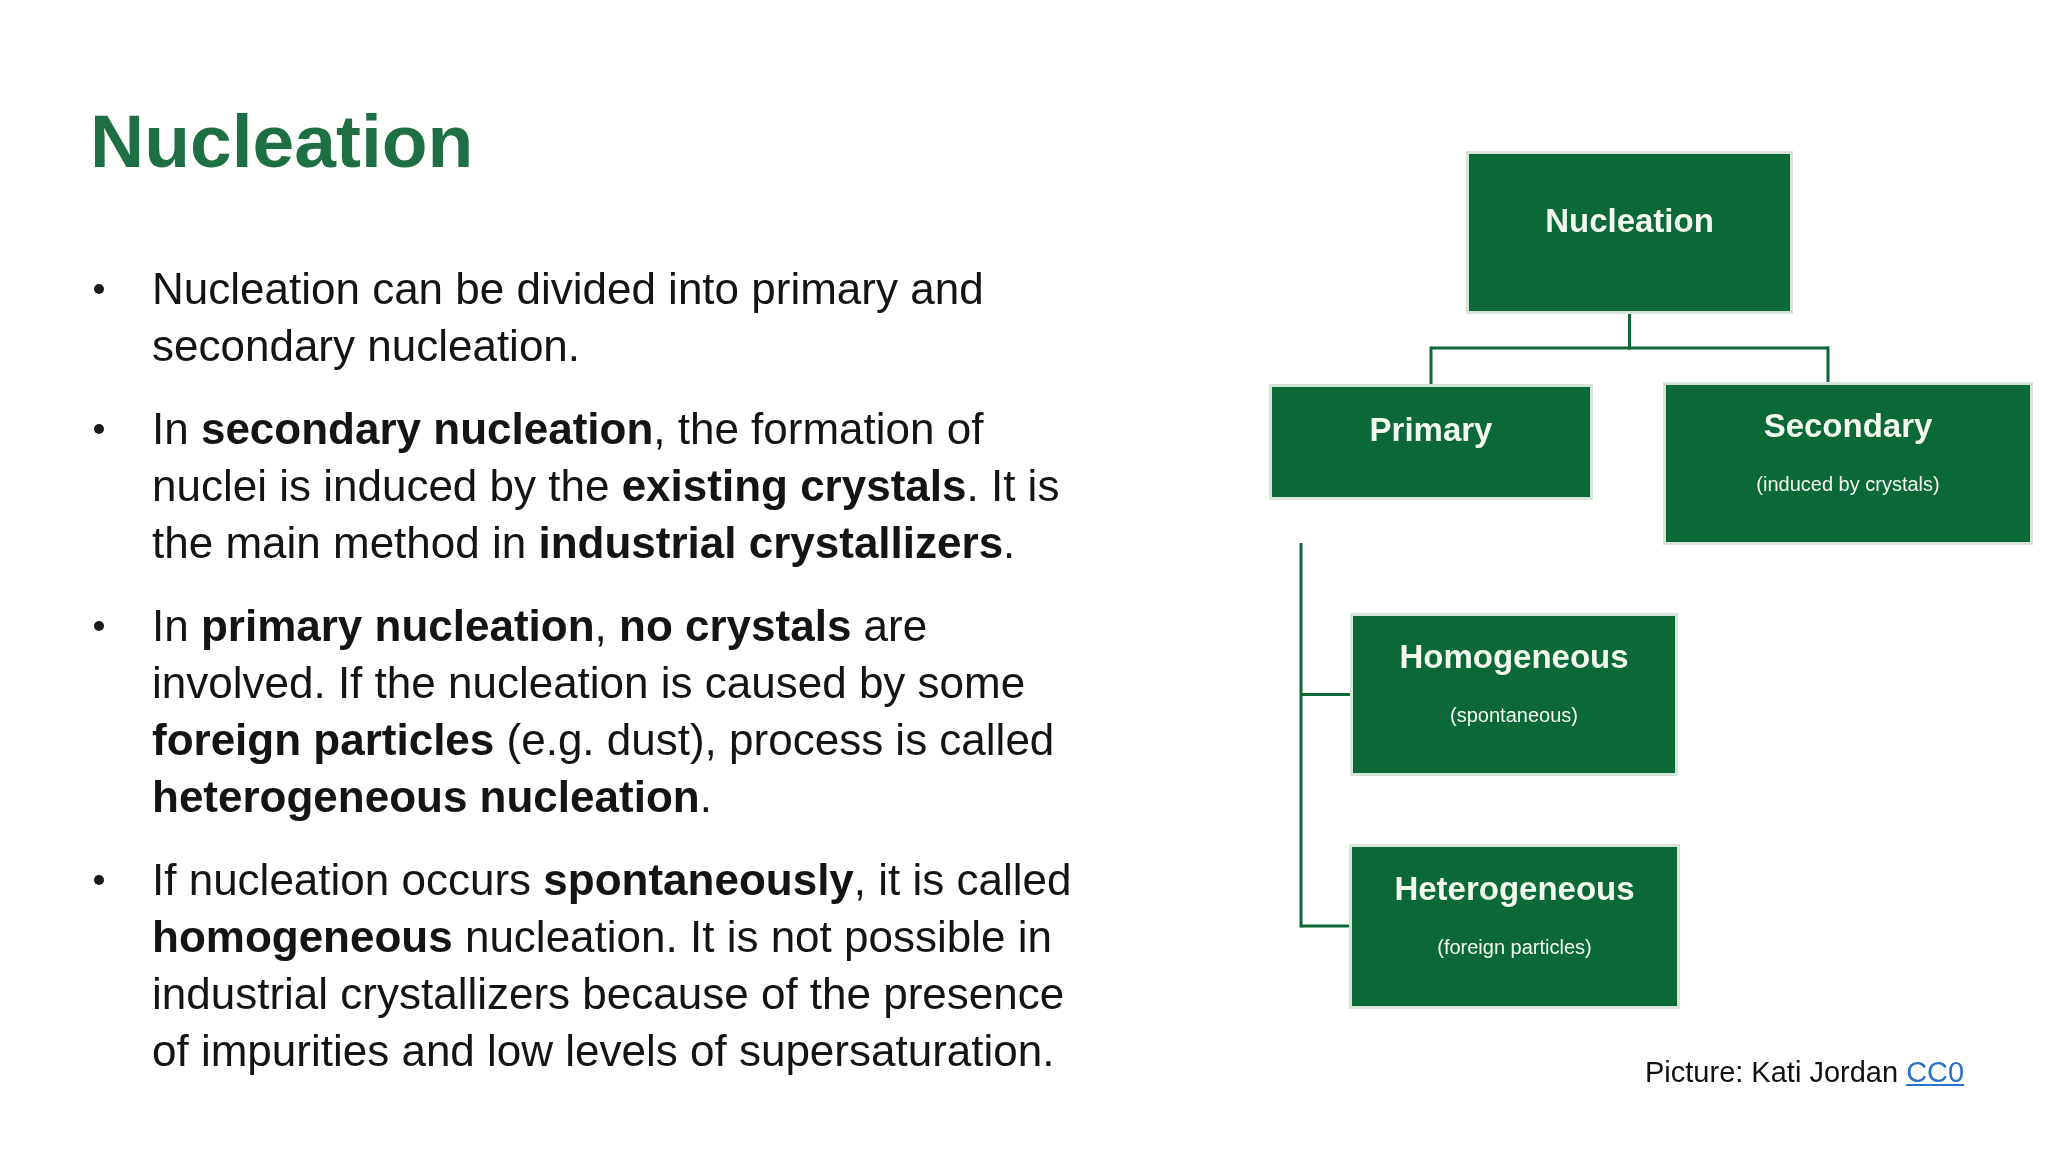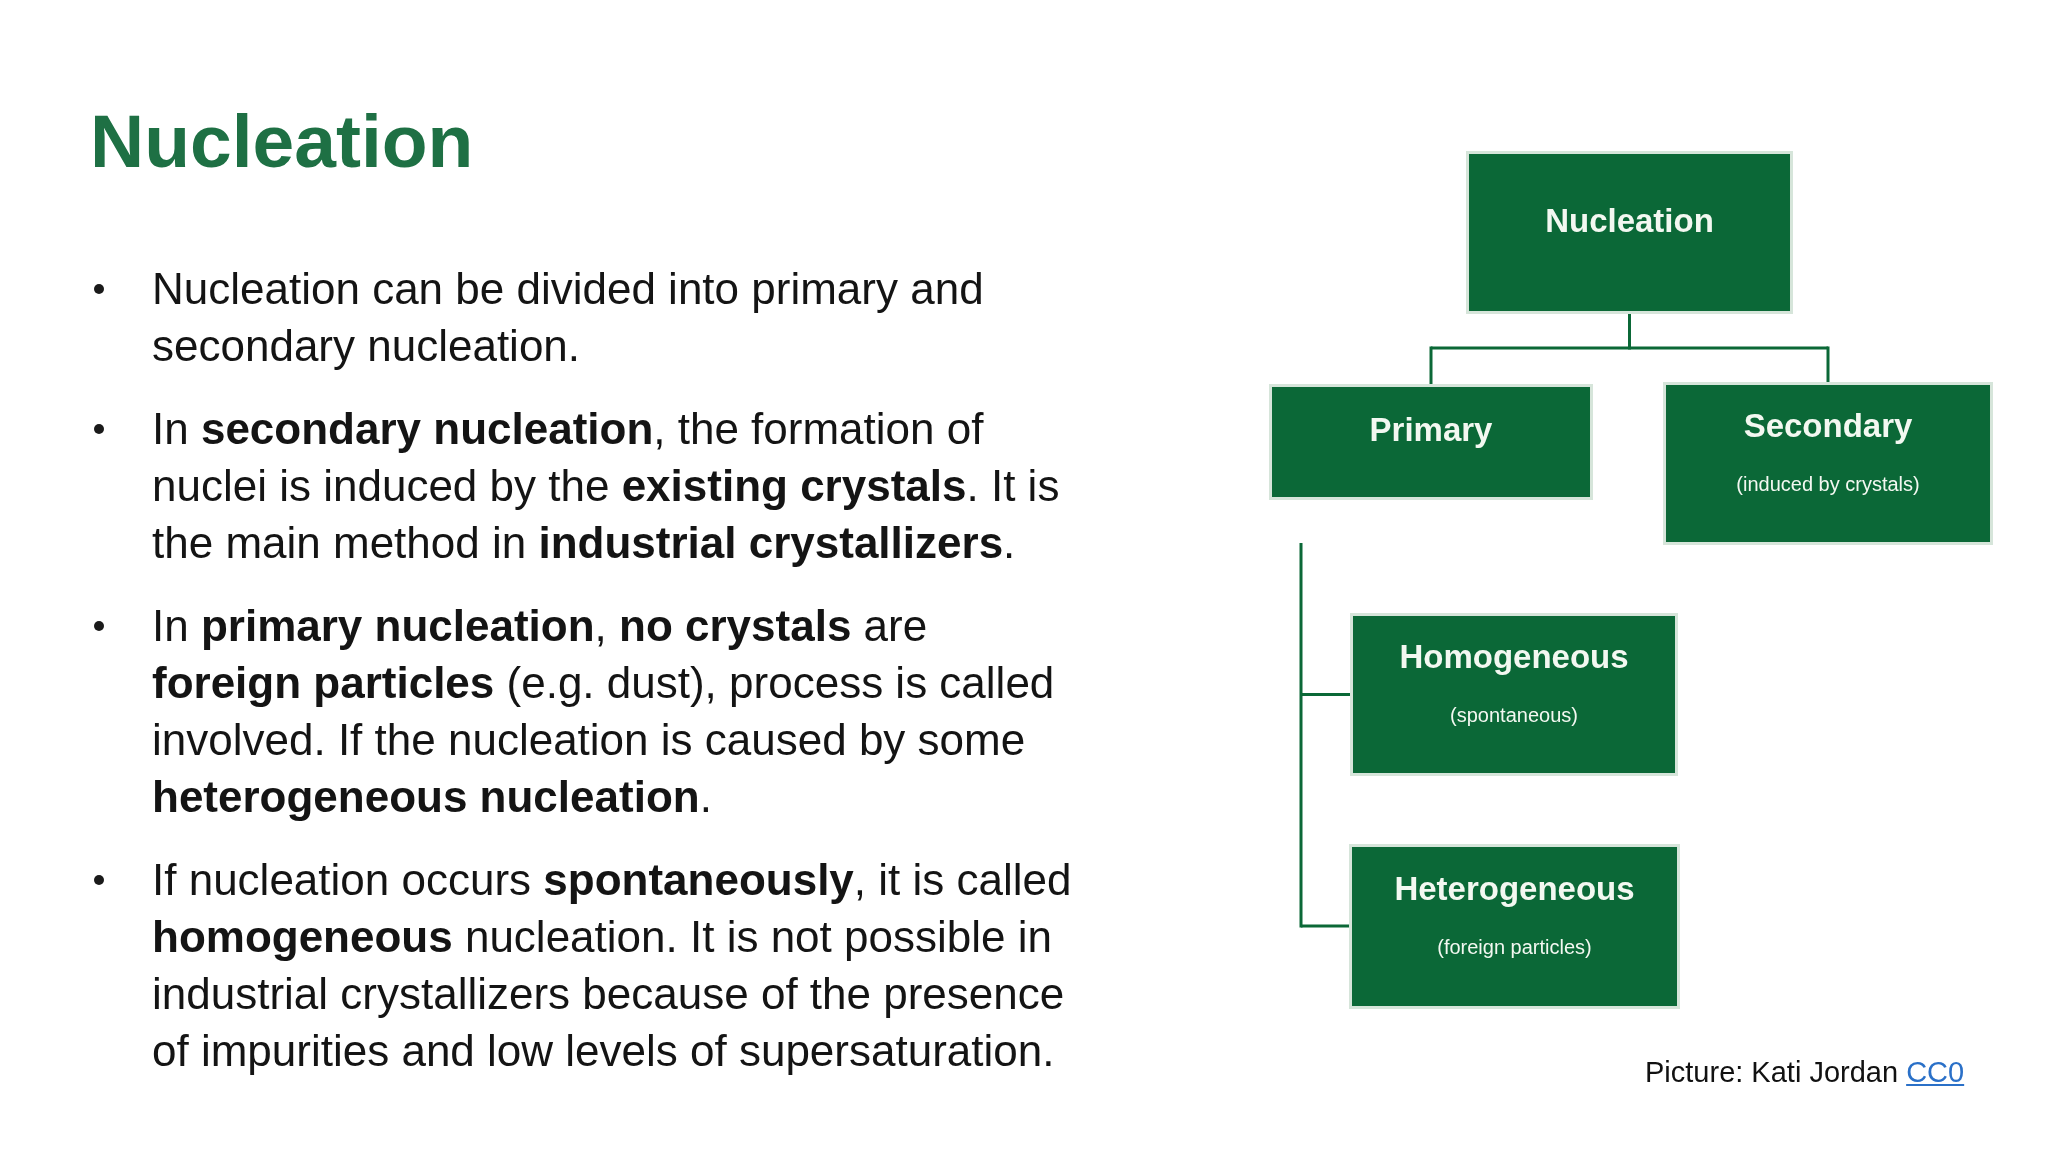--- a/index.html
+++ b/index.html
@@ -36,21 +36,21 @@
     background:#0b6837;border:3px solid #d6e5da;
     color:#f3f8f1;display:flex;flex-direction:column;
     align-items:center;justify-content:center;text-align:center;
   }
   .dbox .main{font-weight:bold;font-size:33px;line-height:40px;}
   .dbox .sub{font-size:20px;line-height:36px;margin-top:20px;}
   .dbox.single .main{transform:translateY(-12px);}
   .dbox.double .inner{transform:translateY(-10px);}
   #box-nucleation{left:1466px;top:151px;width:327px;height:163px;}
   #box-primary{left:1269px;top:384px;width:324px;height:116px;}
-  #box-secondary{left:1663px;top:382px;width:330px;height:163px;text-align:center;}
+  #box-secondary{left:1663px;top:382px;width:370px;height:163px;text-align:center;}
   #box-homogeneous{left:1350px;top:613px;width:328px;height:163px;}
   #box-heterogeneous{left:1349px;top:844px;width:331px;height:165px;}
 
   
   .caption{position:absolute;left:1645px;top:1056px;font-size:29px;color:#111;white-space:nowrap;}
   .caption a{color:#2a70c8;text-decoration:underline;cursor:pointer;}
 </style>
 </head>
 <body>
 
@@ -71,22 +71,22 @@
         <div class="bullet-text">
           <div class="line"><span>In </span><span class="b">secondary nucleation</span><span>, the formation of</span></div>
           <div class="line"><span>nuclei is induced by the </span><span class="b">existing crystals</span><span>. It is</span></div>
           <div class="line"><span>the main method in </span><span class="b">industrial crystallizers</span><span>.</span></div>
         </div>
       </div>
       <div class="bullet">
         <span class="bullet-dot"></span>
         <div class="bullet-text">
           <div class="line"><span>In </span><span class="b">primary nucleation</span><span>, </span><span class="b">no crystals</span><span> are</span></div>
+          <div class="line"><span>involved. If the nucleation is caused by some</span></div>
           <div class="line"><span class="b">foreign particles</span><span> (e.g. dust), process is called</span></div>
-          <div class="line"><span>involved. If the nucleation is caused by some</span></div>
           <div class="line"><span class="b">heterogeneous nucleation</span><span>.</span></div>
         </div>
       </div>
       <div class="bullet">
         <span class="bullet-dot"></span>
         <div class="bullet-text">
           <div class="line"><span>If nucleation occurs </span><span class="b">spontaneously</span><span>, it is called</span></div>
           <div class="line"><span class="b">homogeneous</span><span> nucleation. It is not possible in</span></div>
           <div class="line"><span>industrial crystallizers because of the presence</span></div>
           <div class="line"><span>of impurities and low levels of supersaturation.</span></div>

